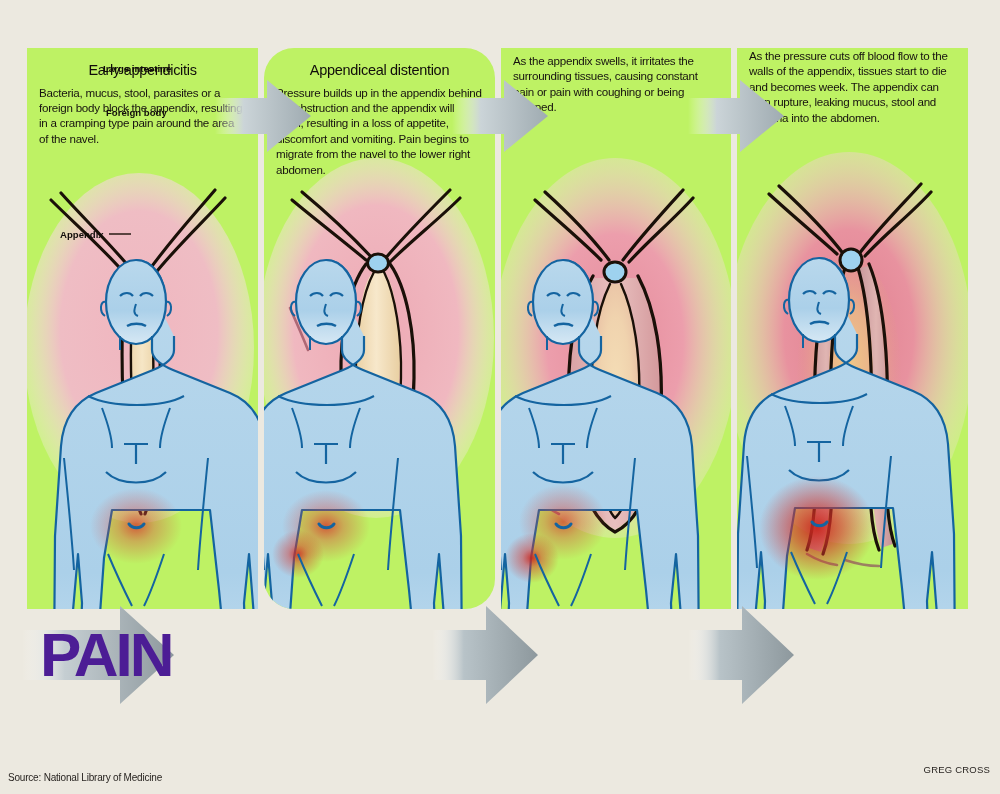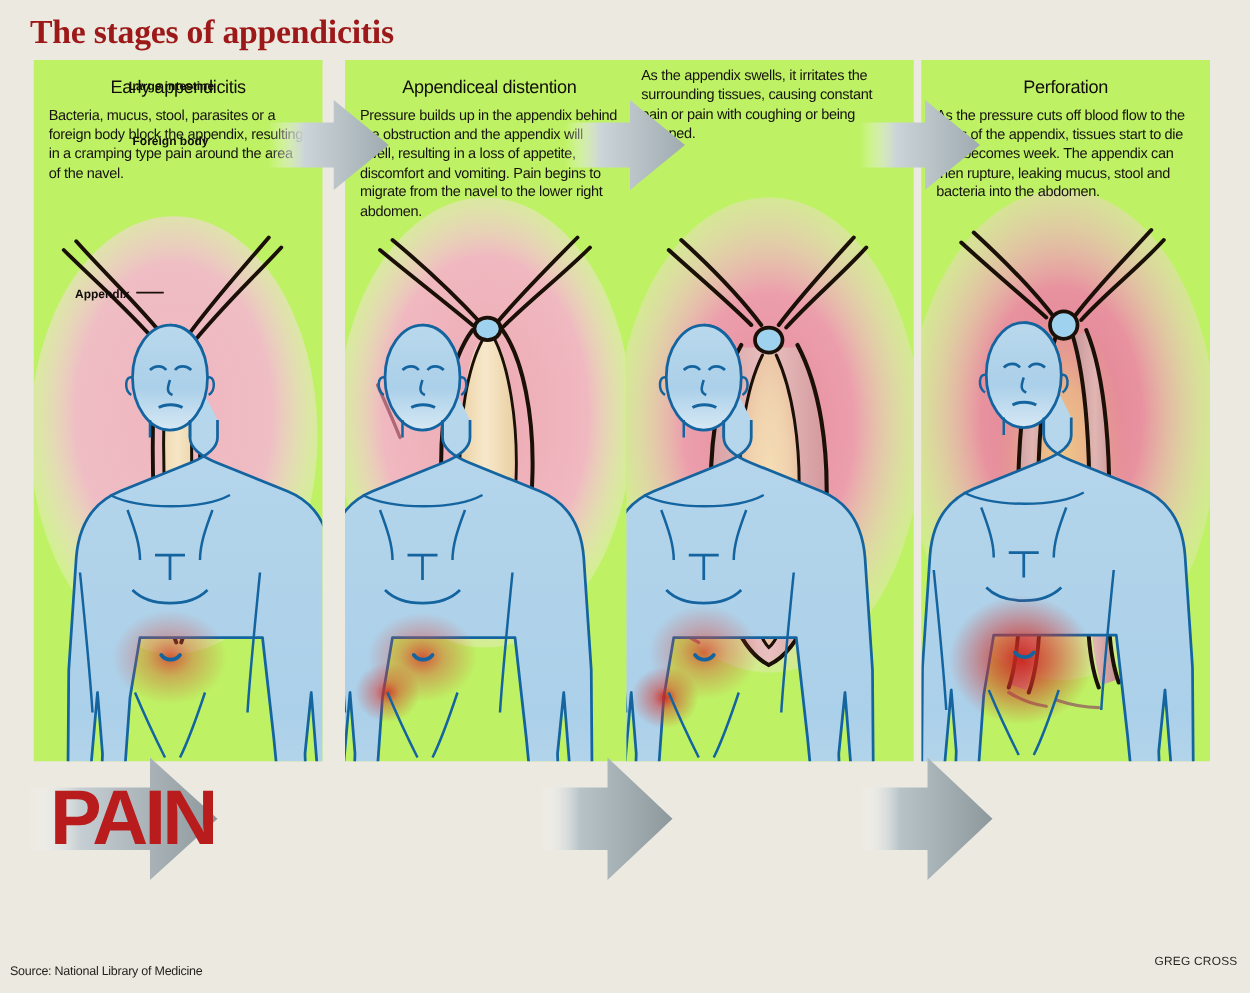--- a/index.html
+++ b/index.html
@@ -20,21 +20,21 @@
     color:#9d1818;
   }
 
   
   .panel{
     position:absolute;top:48px;height:561px;
     background:#bef264;
     overflow:hidden;
   }
   .p1{left:27px;width:231px;}
-  .p2{left:276px;width:231px;}
+  .p2{left:264px;width:231px;border-radius:30px;}
   .p3{left:501px;width:230px;}
   .p4{left:737px;width:231px;}
 
   .phead{position:absolute;left:0;top:0;width:100%;z-index:30;}
   .ptitle{
     text-align:center;font-weight:normal;font-size:14.5px;color:#100d0a;
     line-height:1.15;margin:14px 10px 6px 10px;
     letter-spacing:-0.3px;
   }
   .pbody{
@@ -44,21 +44,21 @@
   .pbody.indent2{margin-top:5px;}
 
   
   .arrow{position:absolute;z-index:60;}
 
   
   .painwrap{position:absolute;left:22px;top:600px;z-index:55;}
   .paintext{
     position:absolute;left:18px;top:24px;
     font-family:"Liberation Sans", sans-serif;
-    font-weight:bold;font-size:62px;color:#b91c1c;
+    font-weight:bold;font-size:62px;color:#4c1d95;
     letter-spacing:-3px;line-height:1;
   }
 
   
   .src{
     position:absolute;left:8px;top:772px;
     font-size:10px;color:#231f1c;letter-spacing:-0.2px;
   }
   .credit{
     position:absolute;right:10px;top:764px;
@@ -66,21 +66,20 @@
   }
 
   
   .anlabel{font-family:"Liberation Sans",sans-serif;font-weight:bold;font-size:9.6px;fill:#110d0a;}
 </style>
 </head>
 <body>
 
 <div id="stage">
 
-  <div class="title">The stages of appendicitis</div>
 
   <div class="panel p1">
     <svg width="231" height="697" viewBox="0 0 231 697">
       <defs>
         <radialGradient id="tis1" cx="50%" cy="45%" r="62%">
           <stop offset="0%" stop-color="#f0b6bf"></stop>
           <stop offset="55%" stop-color="#efbdc4"></stop>
           <stop offset="100%" stop-color="#ffffff" stop-opacity="0"></stop>
         </radialGradient>
         <linearGradient id="bodyg1" x1="0" y1="0" x2="0" y2="1">
@@ -487,21 +486,20 @@
         <path d="M-8 200 C-4 240 0 280 2 312" fill="none" stroke="#1464a0" stroke-width="2"></path>
         <path d="M136 200 C132 240 128 280 126 312" fill="none" stroke="#1464a0" stroke-width="2"></path>
         <ellipse cx="62" cy="272" rx="58" ry="52" fill="url(#pg4)"></ellipse>
         <path d="M57 266 C61 271 68 271 72 266" fill="none" stroke="#1464a0" stroke-width="3" stroke-linecap="round"></path>
         <path d="M36 296 C46 320 54 336 60 348" fill="none" stroke="#1464a0" stroke-width="2"></path>
         <path d="M92 296 C84 320 78 336 72 348" fill="none" stroke="#1464a0" stroke-width="2"></path>
       </g>
     </svg>
 
     <div class="phead">
-      <div class="ptitle">Perforation</div>
       <div class="pbody">As the pressure cuts off blood flow to the walls of the appendix, tissues start to die and becomes week. The appendix can then rupture, leaking mucus, stool and bacteria into the abdomen.</div>
     </div>
   </div>
 
   <svg class="arrow" style="left:215px;top:76px;" width="100" height="80" viewBox="0 0 100 80">
     <defs>
       <linearGradient id="ag1" x1="0" y1="0" x2="1" y2="0">
         <stop offset="0%" stop-color="#ffffff" stop-opacity="0"></stop>
         <stop offset="30%" stop-color="#cbd4d8"></stop>
         <stop offset="100%" stop-color="#9fabb1"></stop>

